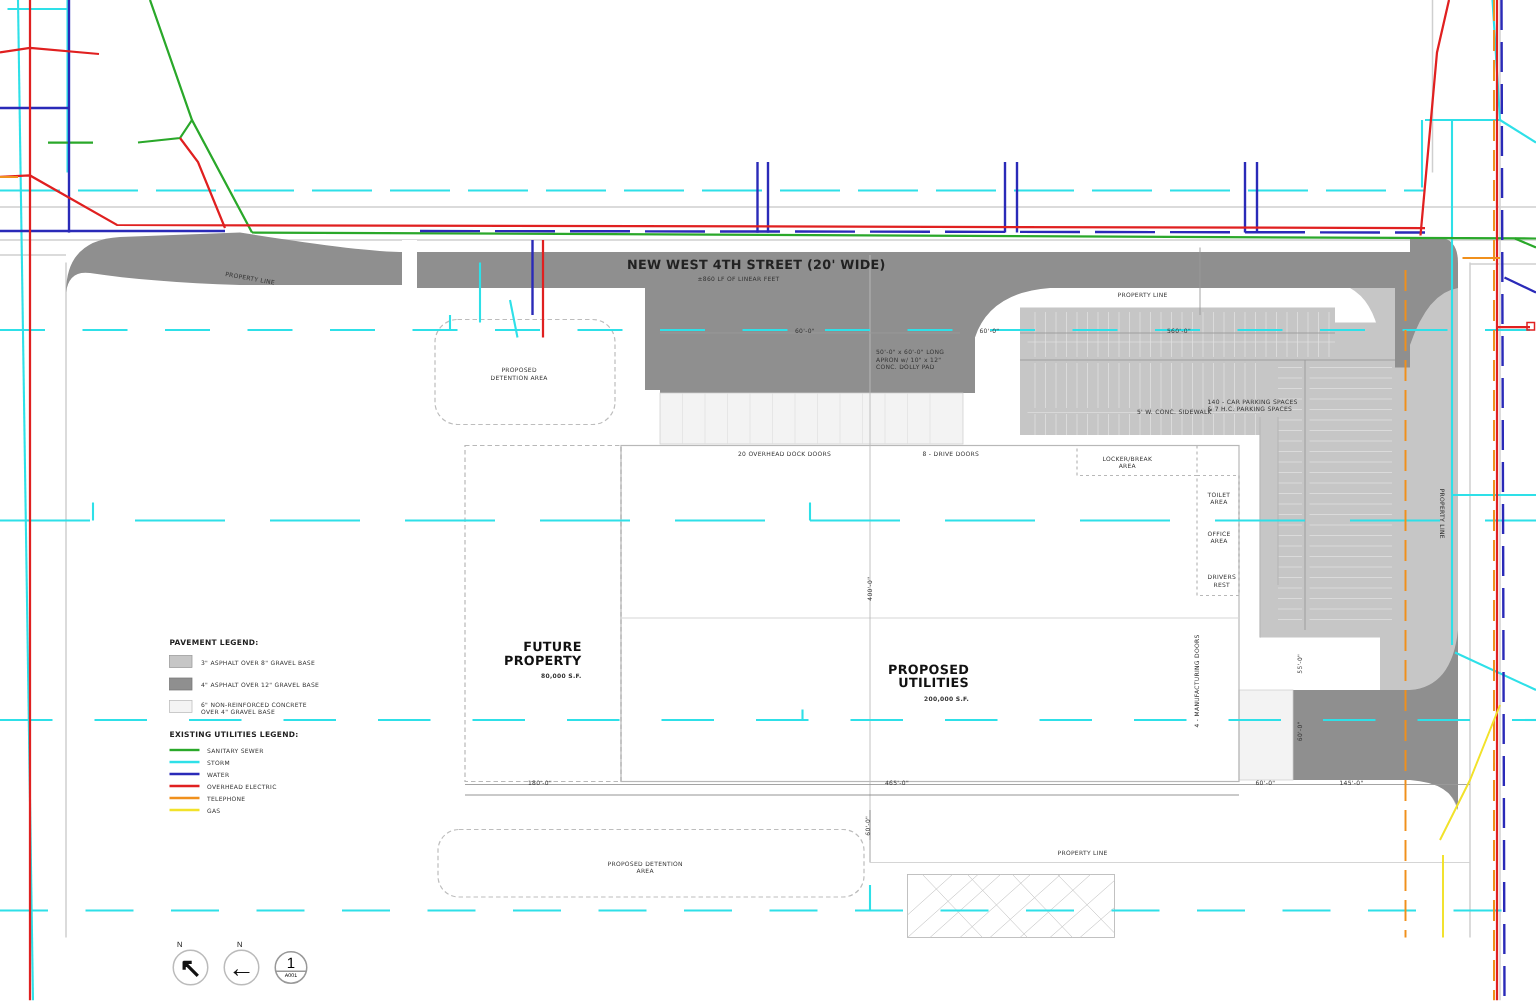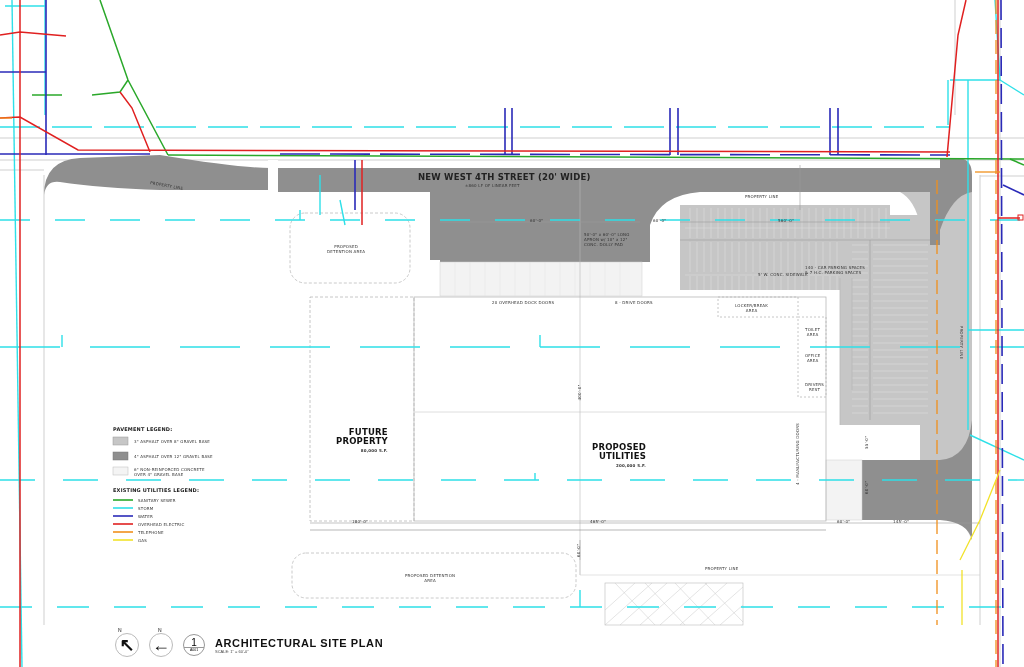--- a/index.html
+++ b/index.html
@@ -409,17 +409,13 @@
     <span>↖</span>
   </div>
   <div class="north">
     <span class="n" style="left:8px;">N</span>
     <span>←</span>
   </div>
   <div class="sheet-no">
     <span>1</span>
     <span class="sub">A001</span>
   </div>
-  <div>
-    <div class="plan-title">ARCHITECTURAL SITE PLAN</div>
-    <div class="plan-scale">SCALE: 1" = 60'-0"</div>
-  </div>
 </div>
 
 </body></html>

